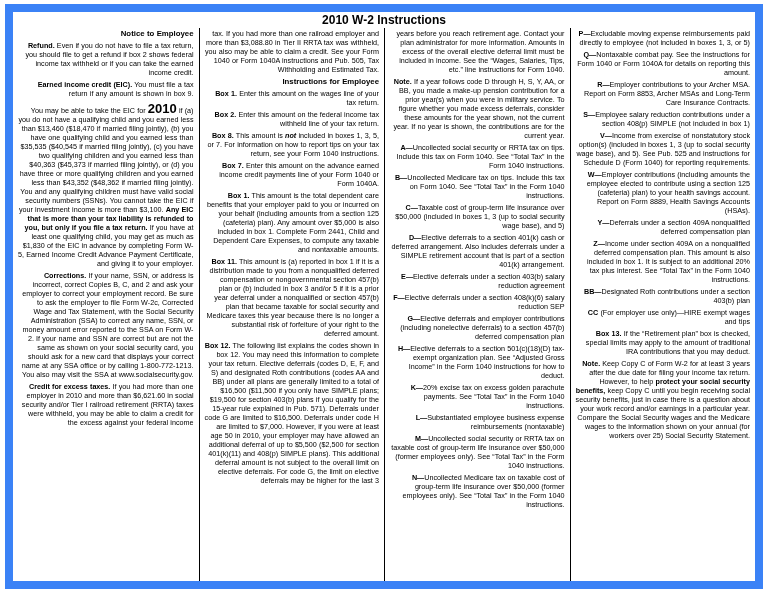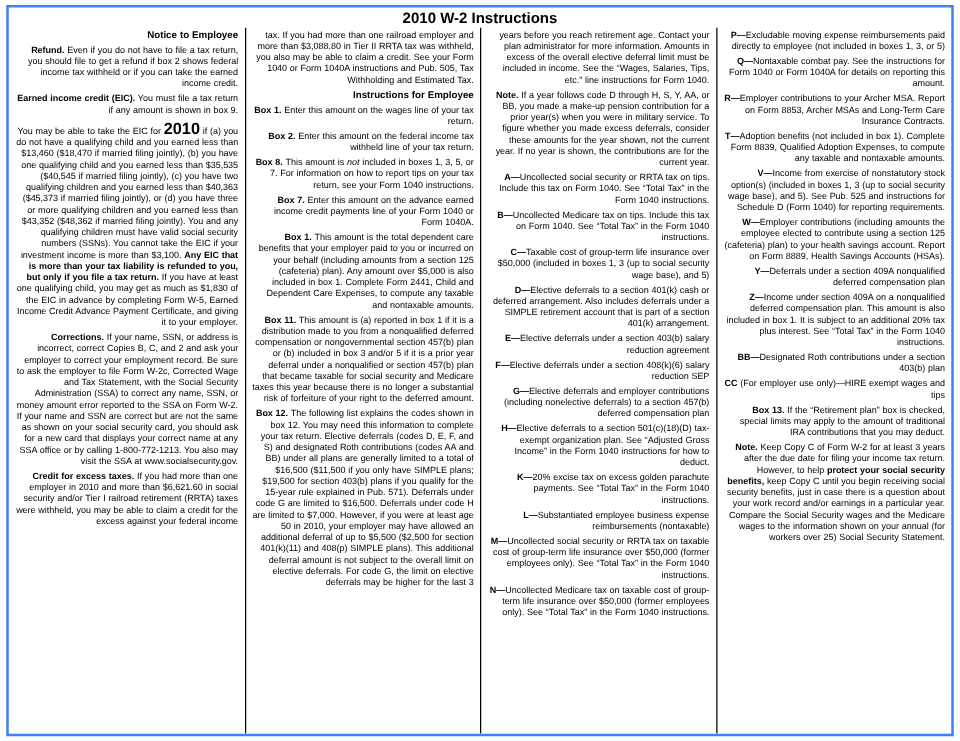--- a/index.html
+++ b/index.html
@@ -13,21 +13,21 @@
   }
   .page {
     width: 768px;
     height: 593px;
     padding: 4px 5px;
     background: #fff;
   }
   .frame {
     width: 100%;
     height: 100%;
-    border: 2px solid #3b82f6;
+    border: 8px solid #3b82f6;
     display: flex;
     flex-direction: column;
     overflow: hidden;
     background: #fff;
   }
   .doc-title {
     text-align: center;
     font-weight: bold;
     font-size: 12px;
     line-height: 15px;
@@ -48,21 +48,21 @@
   .para {
     font-size: 7.2px;
     line-height: 9px;
     margin-bottom: 3px;
     text-align: right;
     word-spacing: 0.2px;
   }
   .para.heading { font-size: 7.8px; font-weight: bold; }
   .para.gap { margin-top: 6px; }
   .s-b  { font-weight: bold; }
-  .s-bi { font-weight: normal; font-style: italic; }
+  .s-bi { font-weight: bold; font-style: italic; }
   .s-big { font-weight: bold; font-size: 13px; line-height: 9px; }
 </style>
 </head>
 <body>
 
 <div class="page">
   <div class="frame">
     <div class="doc-title">2010 W-2 Instructions</div>
     <div class="columns">
         <div class="column">
@@ -97,21 +97,21 @@
           <p class="para"><span class="s-b">H—</span><span>Elective deferrals to a section 501(c)(18)(D) tax-exempt organization plan. See “Adjusted Gross Income” in the Form 1040 instructions for how to deduct.</span></p>
           <p class="para"><span class="s-b">K—</span><span>20% excise tax on excess golden parachute payments. See “Total Tax” in the Form 1040 instructions.</span></p>
           <p class="para"><span class="s-b">L—</span><span>Substantiated employee business expense reimbursements (nontaxable)</span></p>
           <p class="para"><span class="s-b">M—</span><span>Uncollected social security or RRTA tax on taxable cost of group-term life insurance over $50,000 (former employees only). See “Total Tax” in the Form 1040 instructions.</span></p>
           <p class="para"><span class="s-b">N—</span><span>Uncollected Medicare tax on taxable cost of group-term life insurance over $50,000 (former employees only). See “Total Tax” in the Form 1040 instructions.</span></p>
         </div>
         <div class="column">
           <p class="para"><span class="s-b">P—</span><span>Excludable moving expense reimbursements paid directly to employee (not included in boxes 1, 3, or 5)</span></p>
           <p class="para"><span class="s-b">Q—</span><span>Nontaxable combat pay. See the instructions for Form 1040 or Form 1040A for details on reporting this amount.</span></p>
           <p class="para"><span class="s-b">R—</span><span>Employer contributions to your Archer MSA. Report on Form 8853, Archer MSAs and Long-Term Care Insurance Contracts.</span></p>
-          <p class="para"><span class="s-b">T—</span><span>Adoption benefits (not included in box 1). Complete Form 8839, Qualified Adoption Expenses, to compute any taxable and nontaxable amounts.</span></p>
+          <p class="para"><span class="s-b">S—</span><span>Employee salary reduction contributions under a section 408(p) SIMPLE (not included in box 1)</span></p>
           <p class="para"><span class="s-b">V—</span><span>Income from exercise of nonstatutory stock option(s) (included in boxes 1, 3 (up to social security wage base), and 5). See Pub. 525 and instructions for Schedule D (Form 1040) for reporting requirements.</span></p>
           <p class="para"><span class="s-b">W—</span><span>Employer contributions (including amounts the employee elected to contribute using a section 125 (cafeteria) plan) to your health savings account. Report on Form 8889, Health Savings Accounts (HSAs).</span></p>
           <p class="para"><span class="s-b">Y—</span><span>Deferrals under a section 409A nonqualified deferred compensation plan</span></p>
           <p class="para"><span class="s-b">Z—</span><span>Income under section 409A on a nonqualified deferred compensation plan. This amount is also included in box 1. It is subject to an additional 20% tax plus interest. See “Total Tax” in the Form 1040 instructions.</span></p>
           <p class="para"><span class="s-b">BB—</span><span>Designated Roth contributions under a section 403(b) plan</span></p>
           <p class="para"><span class="s-b">CC</span><span> (For employer use only)—HIRE exempt wages and tips</span></p>
           <p class="para"><span class="s-b">Box 13.</span><span> If the “Retirement plan” box is checked, special limits may apply to the amount of traditional IRA contributions that you may deduct.</span></p>
           <p class="para"><span class="s-b">Note.</span><span> Keep Copy C of Form W-2 for at least 3 years after the due date for filing your income tax return. However, to help </span><span class="s-b">protect your social security benefits,</span><span> keep Copy C until you begin receiving social security benefits, just in case there is a question about your work record and/or earnings in a particular year. Compare the Social Security wages and the Medicare wages to the information shown on your annual (for workers over 25) Social Security Statement.</span></p>
         </div>
       </div>

